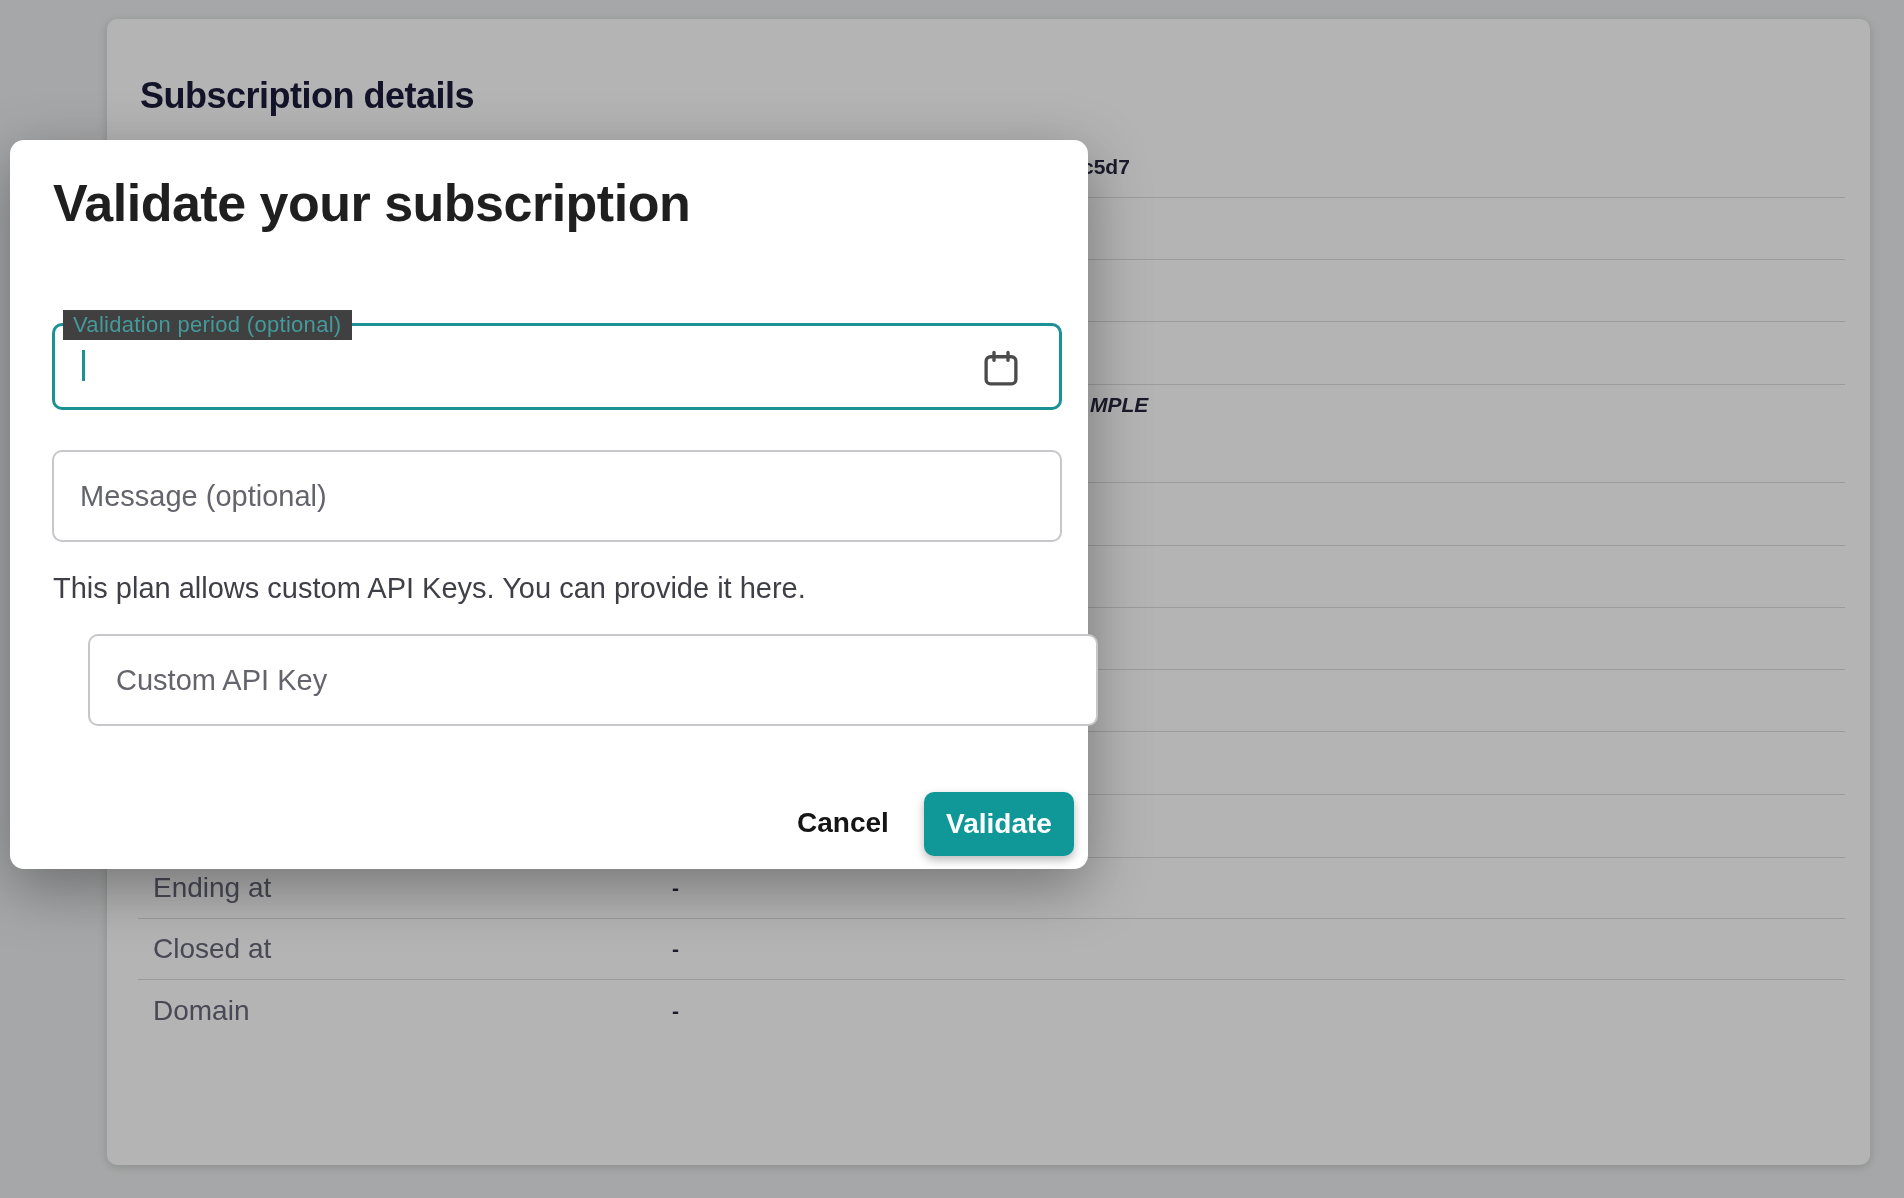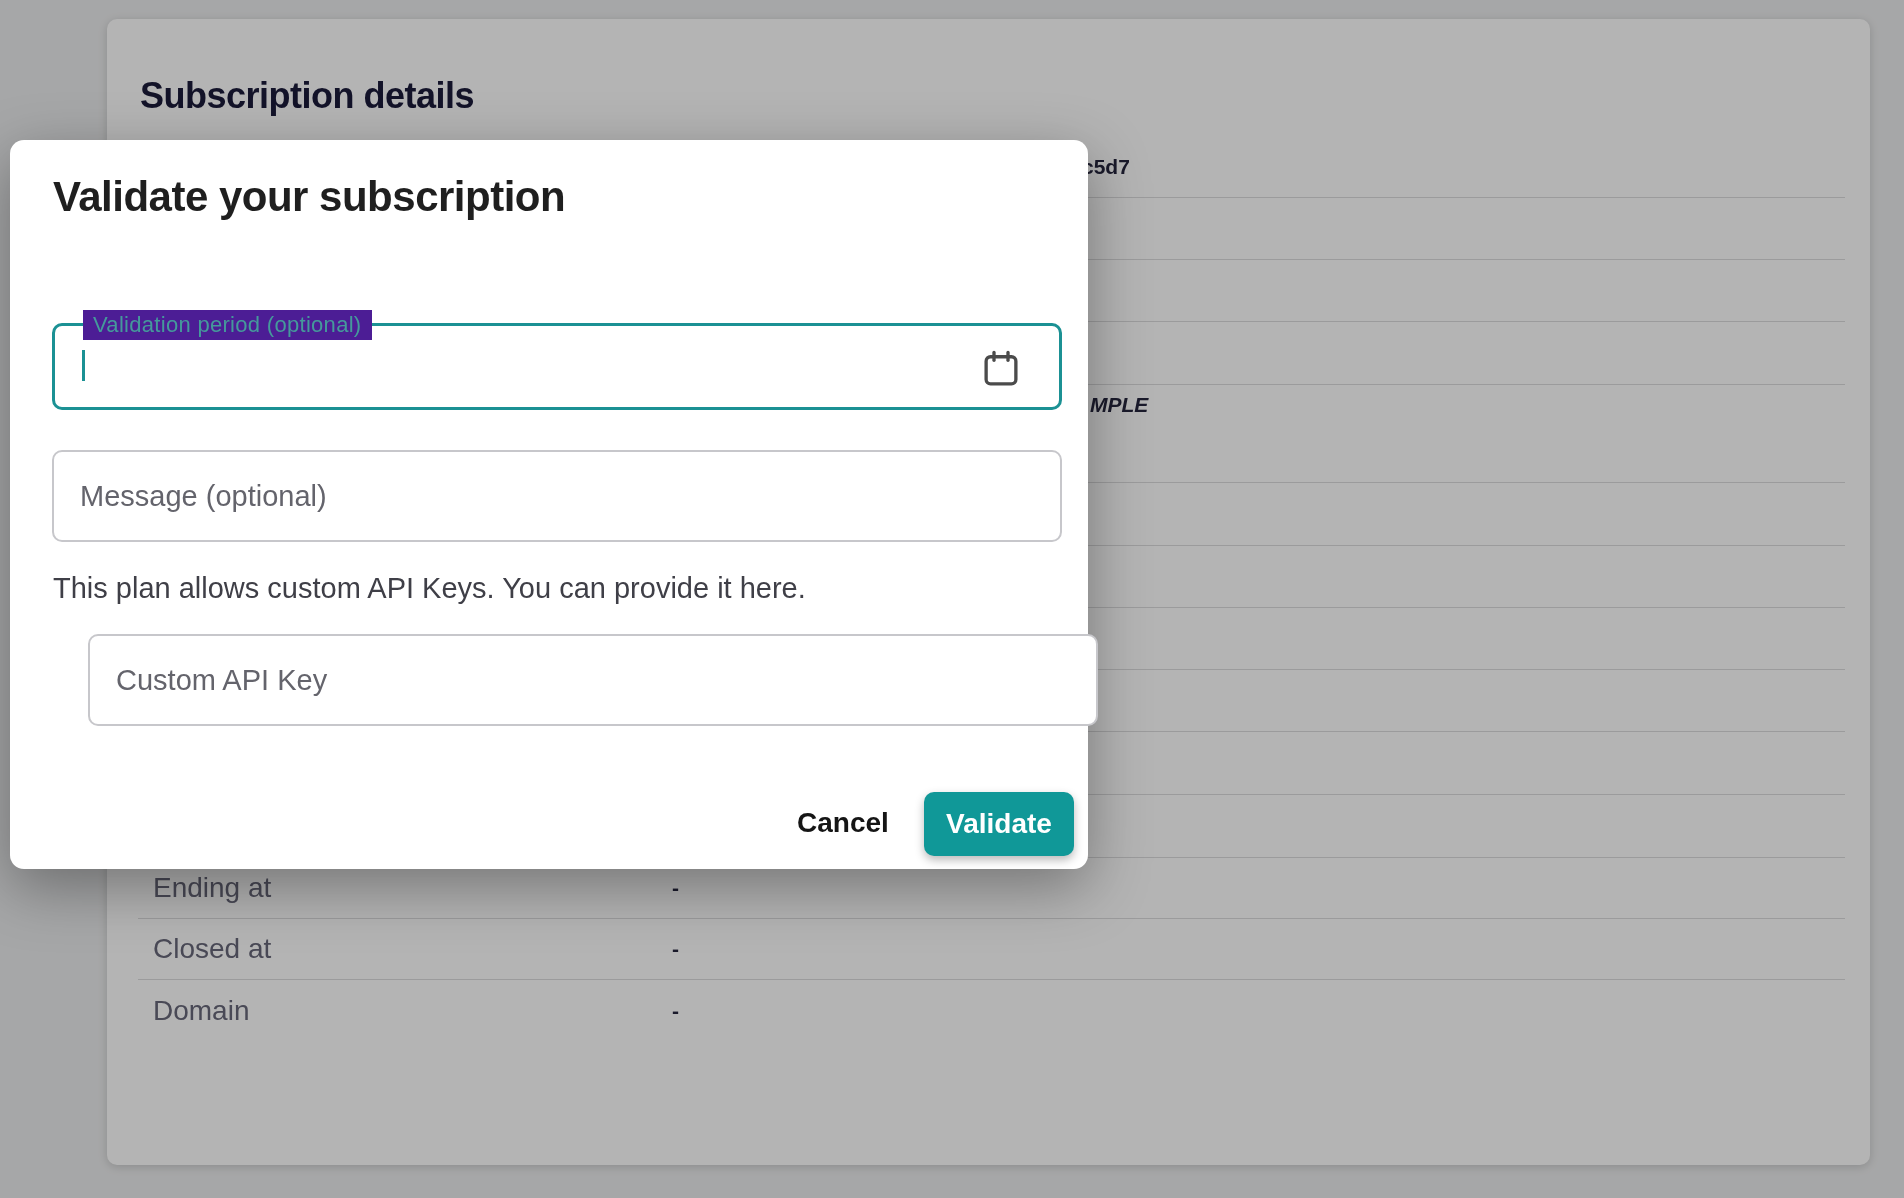--- a/index.html
+++ b/index.html
@@ -43,33 +43,33 @@
   .overlay { position:absolute; inset:0; background:rgba(0,0,0,0.295); z-index:10; }
 
   
   .modal {
     position:absolute; left:10px; top:140px; width:1078px; height:729px;
     background:#ffffff; border-radius:14px; z-index:20;
     box-shadow:0 18px 60px rgba(0,0,0,0.35);
   }
   .modal-title {
     position:absolute; left:43px; top:33px;
-    font-size:42px; font-weight:700; color:#1f1f1f; letter-spacing:-0.5px;
+    font-size:52px; font-weight:700; color:#1f1f1f; letter-spacing:-0.5px;
   }
   .field { position:absolute; left:42px; width:1010px; background:#fff; border-radius:10px; }
   .field input {
     position:absolute; inset:0; width:100%; height:100%;
     border:none; outline:none; background:transparent;
     padding-left:26px; font-size:29px; color:#2a2a2e;
   }
   .field input::placeholder { color:#64646c; opacity:1; }
 
   .field-period { top:183px; height:87px; border:3px solid #1b9194; }
   .float-label {
-    position:absolute; top:-16px; left:28px; padding:0 10px; background:#4c1d95;
+    position:absolute; top:-16px; left:8px; padding:0 10px; background:#404040;
     font-size:22px; line-height:30px; color:#45999b; letter-spacing:0.3px; white-space:nowrap;
   }
   .caret { position:absolute; left:27px; top:24px; width:3px; height:31px; background:#1b9194; }
   .icon-btn {
     position:absolute; left:924px; top:21px; width:44px; height:44px;
     display:flex; align-items:center; justify-content:center;
     background:transparent; border:none; cursor:pointer;
   }
 
   .field-plain { height:92px; border:2px solid #c7c7cb; }

